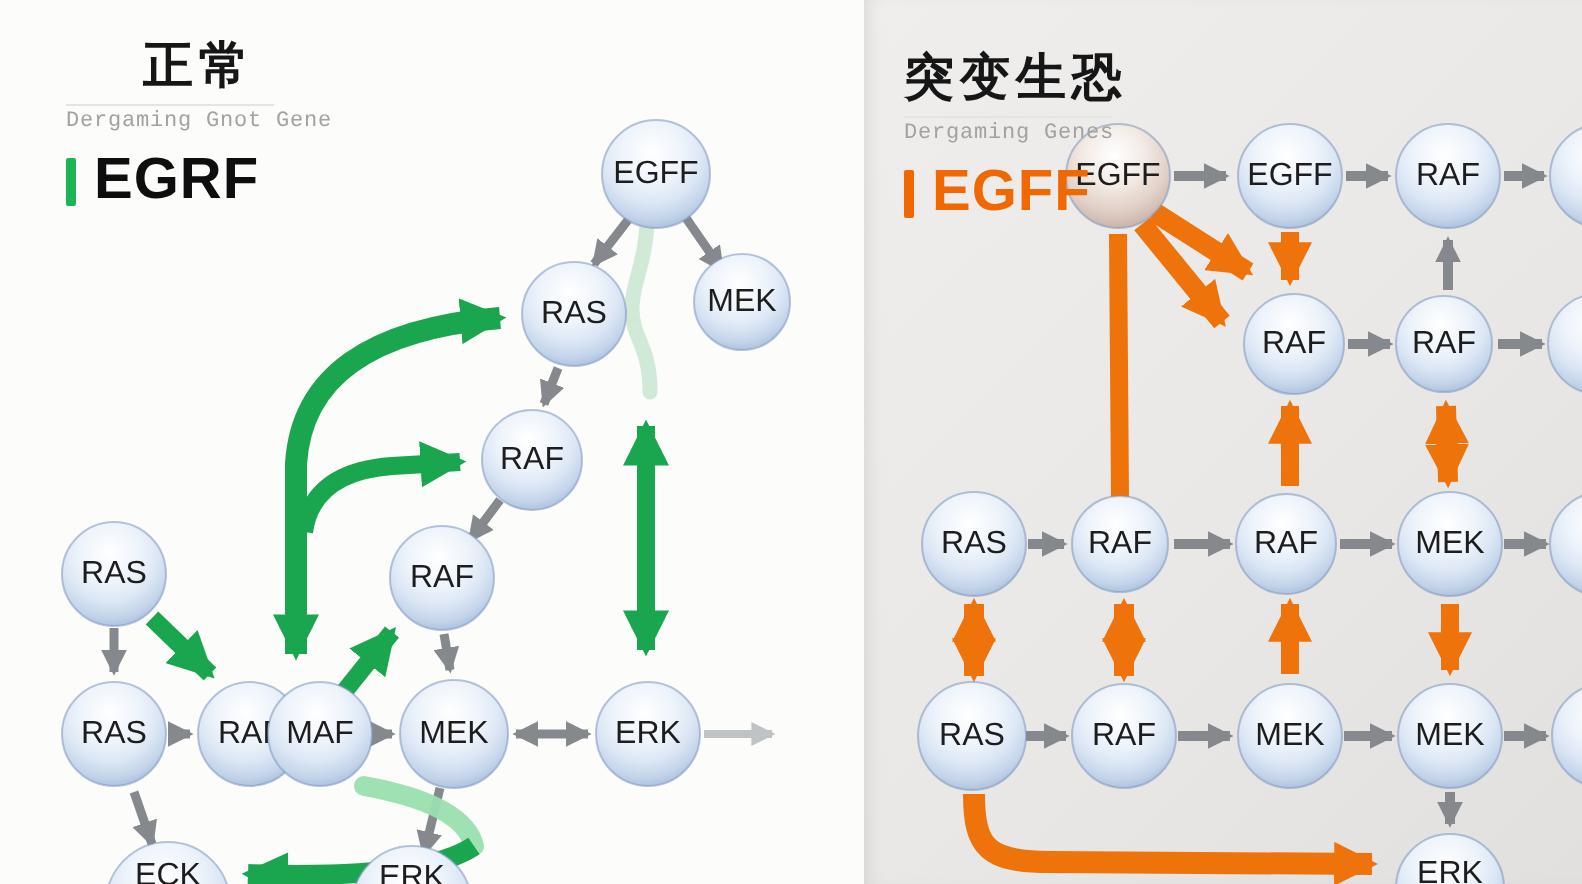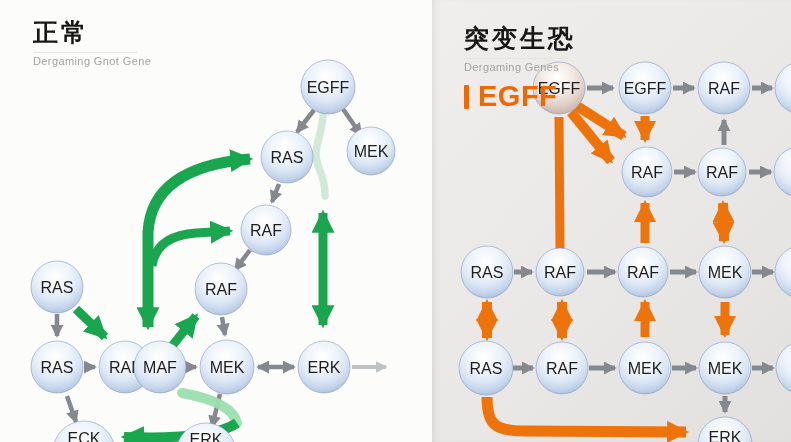--- a/index.html
+++ b/index.html
@@ -10,24 +10,24 @@
   .panel{position:absolute;top:0;height:442px;}
   .panel.left{left:0;width:432px;background:#fcfcfb;}
   .panel.right{
     left:432px;width:359px;
     background:linear-gradient(135deg,#efeeec 0%,#e9e8e6 55%,#e1e0de 100%);
     box-shadow:inset 6px 0 10px -6px rgba(0,0,0,.12);
   }
   .panel svg{position:absolute;left:0;top:0;}
   .hdr{position:absolute;z-index:5;}
   .hdr.l{left:33px;top:16px;}
-  .hdr.r{left:464px;top:22px;z-index:5;position:absolute;}
-  .hdr .title{font-size:25px;font-weight:bold;color:#161616;letter-spacing:3px;}
+  .hdr.r{left:452px;top:22px;z-index:5;position:absolute;}
+  .hdr .title{font-size:25px;font-weight:bold;color:#161616;letter-spacing:3px;text-align:center;}
   .hdr .rule{height:1px;background:#e4e4e1;width:104px;margin:3px 0 2px 0;}
-  .hdr .sub{font-size:11px;color:#a2a29e;letter-spacing:.4px;}
+  .hdr .sub{font-size:11px;color:#a2a29e;letter-spacing:.4px;font-family:Liberation Mono, monospace;}
   .gene{display:flex;align-items:center;margin-top:9px;}
   .gene .bar{display:inline-block;width:5px;height:24px;margin-right:9px;border-radius:1px;}
   .gene .txt{font-size:29px;font-weight:800;letter-spacing:.5px;line-height:1;}
 </style>
 </head>
 <body>
 
 <div class="panel left">
   <svg id="svg-left" width="432" height="442" viewBox="0 0 432 442">
       <defs>
@@ -218,20 +218,24 @@
       <circle cx="802" cy="368" r="26" fill="url(#gr-blue)" stroke="rgba(125,150,190,0.55)" stroke-width="1"></circle>
       <circle cx="725" cy="444" r="27" fill="url(#gr-blue)" stroke="rgba(125,150,190,0.55)" stroke-width="1"></circle>
       <text x="725" y="437" text-anchor="middle" dominant-baseline="central" font-family="&quot;Liberation Sans&quot;,sans-serif" font-size="16" fill="#1d1d1d">ERK</text>
     </svg>
 </div>
 
 <div class="hdr l">
   <div class="title">正常</div>
   <div class="rule"></div>
   <div class="sub">Dergaming Gnot Gene</div>
+  <div class="gene">
+    <span class="bar" id="bar-left" style="background: rgb(29, 180, 84);"></span>
+    <span class="txt" id="gene-left" style="color: rgb(14, 14, 14);">EGRF</span>
+  </div>
 </div>
 
 <div class="hdr r">
   <div class="title">突变生恐</div>
   <div class="rule"></div>
   <div class="sub">Dergaming Genes</div>
   <div class="gene">
     <span class="bar" id="bar-right" style="background: rgb(240, 104, 2);"></span>
     <span class="txt" id="gene-right" style="color: rgb(240, 104, 2);">EGFF</span>
   </div>

